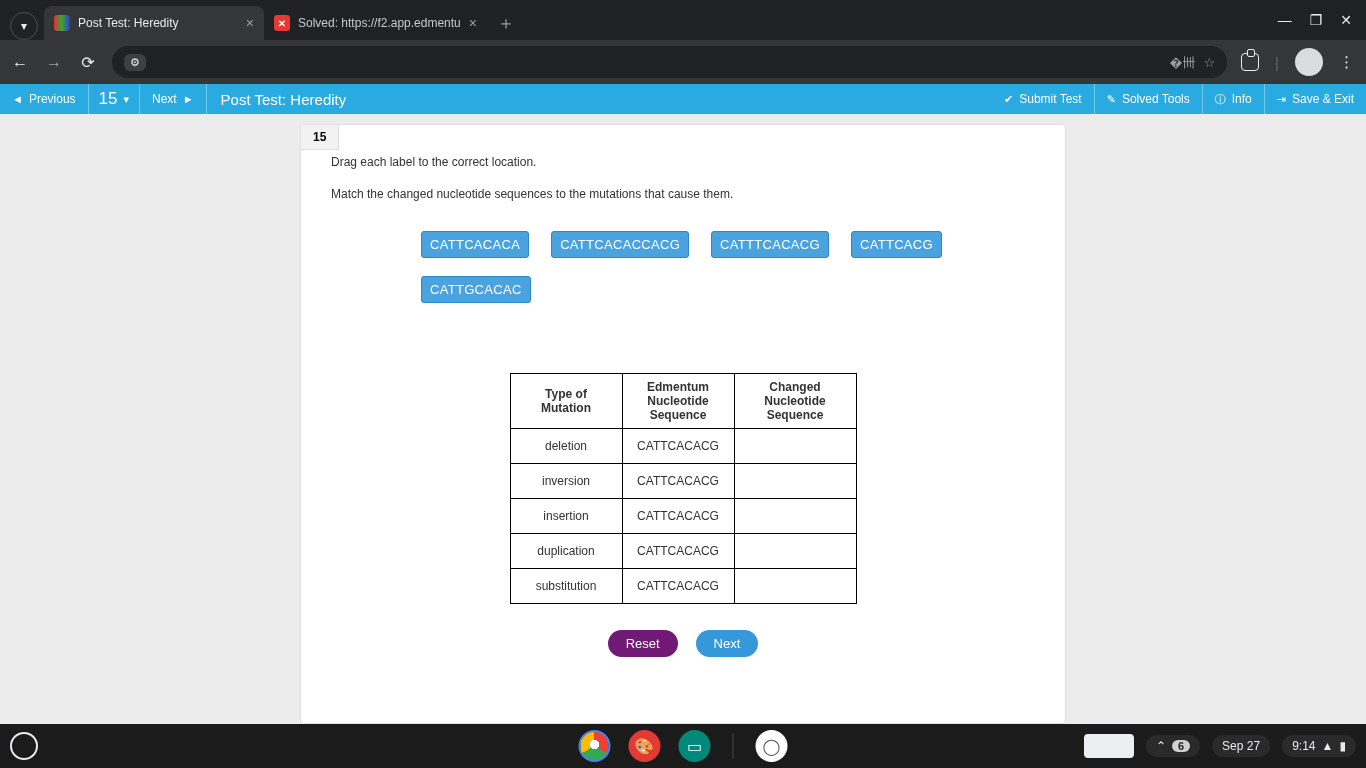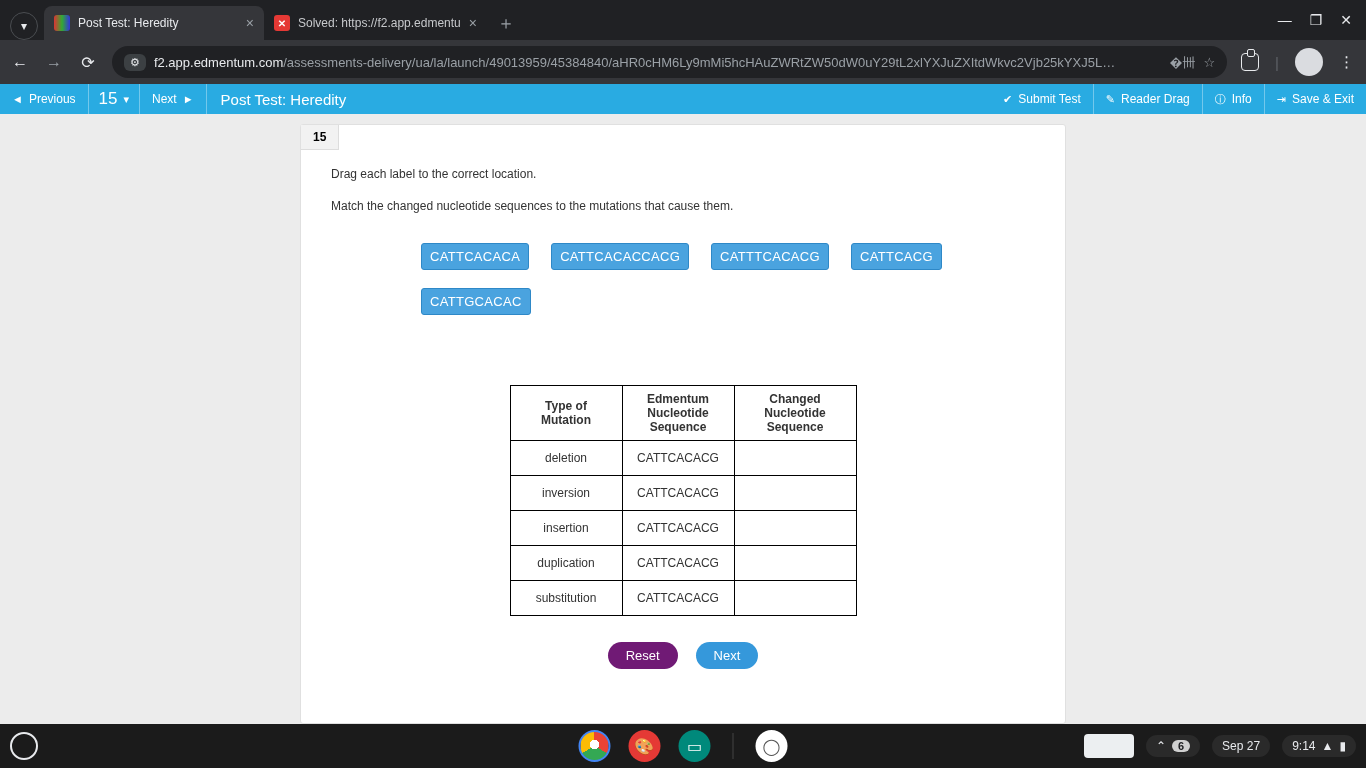--- a/index.html
+++ b/index.html
@@ -32,21 +32,21 @@
   .app-bar .seg { display:flex; align-items:center; padding:0 12px; border-right:1px solid rgba(255,255,255,.35); gap:6px; white-space:nowrap; }
   .app-bar .seg.qnum { font-size:17px; font-weight:normal; padding:0 10px; }
   .app-bar .title-seg { flex:1; border-right:none; font-size:15px; padding-left:14px; display:flex; align-items:center;}
   .app-bar .right { display:flex; }
   .app-bar .right .seg:last-child{ border-right:none; }
   .mini-icn { font-size:11px; }
   
   .page-area { background:#ececec; height:calc(768px - 40px - 44px - 30px - 44px); overflow:auto; display:flex; justify-content:center; padding-top:10px;}
   .card { width:766px; background:#fff; border:1px solid #e0e0e0; border-radius:3px; min-height:560px; position:relative;}
   .qnum-tab { position:absolute; top:0; left:0; background:#f2f2f2; border:1px solid #ddd; border-top:none; border-left:none; padding:5px 12px; font-size:12px; font-weight:bold; }
-  .card-inner { padding:28px 30px 20px 30px; font-size:12px; color:#333; }
+  .card-inner { padding:16px 30px 20px 30px; font-size:12px; color:#333; }
   .instr { margin:14px 0 18px 0; }
   .prompt { margin-bottom:30px; }
   .chips { display:flex; flex-wrap:wrap; gap:18px 22px; margin-left:90px; margin-bottom:26px; max-width:560px;}
   .chip { background:#4aa3df; color:#fff; border:1px solid #2e88c7; border-radius:3px; padding:5px 8px; font-size:13px; letter-spacing:.3px; cursor:grab;}
   .tbl-wrap { display:flex; justify-content:center; }
   table.mut { border-collapse:collapse;margin-top:44px; }
   table.mut th, table.mut td { border:1px solid #000; font-size:12px; text-align:center; }
   table.mut th { padding:6px 8px; font-weight:bold; }
   table.mut td { padding:10px 8px; }
   table.mut th.c1, table.mut td.c1 { width:112px; }
@@ -93,21 +93,20 @@
       <span>❐</span>
       <span>✕</span>
     </div>
   </div>
   <div class="toolbar">
     <span class="nav-icn enabled">←</span>
     <span class="nav-icn">→</span>
     <span class="nav-icn enabled">⟳</span>
     <div class="omnibox">
       <span class="site-chip">⚙</span>
-      <span class="url"><span class="host">f2.app.edmentum.com</span><span>/assessments-delivery/ua/la/launch/49013959/45384840/aHR0cHM6Ly9mMi5hcHAuZWRtZW50dW0uY29tL2xlYXJuZXItdWkvc2Vjb25kYXJ5L…</span></span>
       <span style="margin-left:auto">�卌</span>
       <span>☆</span>
     </div>
     <div class="toolbar-right">
       <span class="ext"></span>
       <span style="color:#5f6368">|</span>
       <span class="avatar"></span>
       <span class="kebab">⋮</span>
     </div>
   </div>
@@ -129,21 +128,21 @@
   <div class="title-seg">
     <span>Post Test: Heredity</span>
   </div>
   <div class="right">
     <div class="seg">
       <span class="mini-icn">✔</span>
       <span>Submit Test</span>
     </div>
     <div class="seg">
       <span class="mini-icn">✎</span>
-      <span>Reader Drag</span>
+      <span>Solved Tools</span>
     </div>
     <div class="seg">
       <span class="mini-icn">ⓘ</span>
       <span>Info</span>
     </div>
     <div class="seg">
       <span class="mini-icn">⇥</span>
       <span>Save &amp; Exit</span>
     </div>
   </div>

